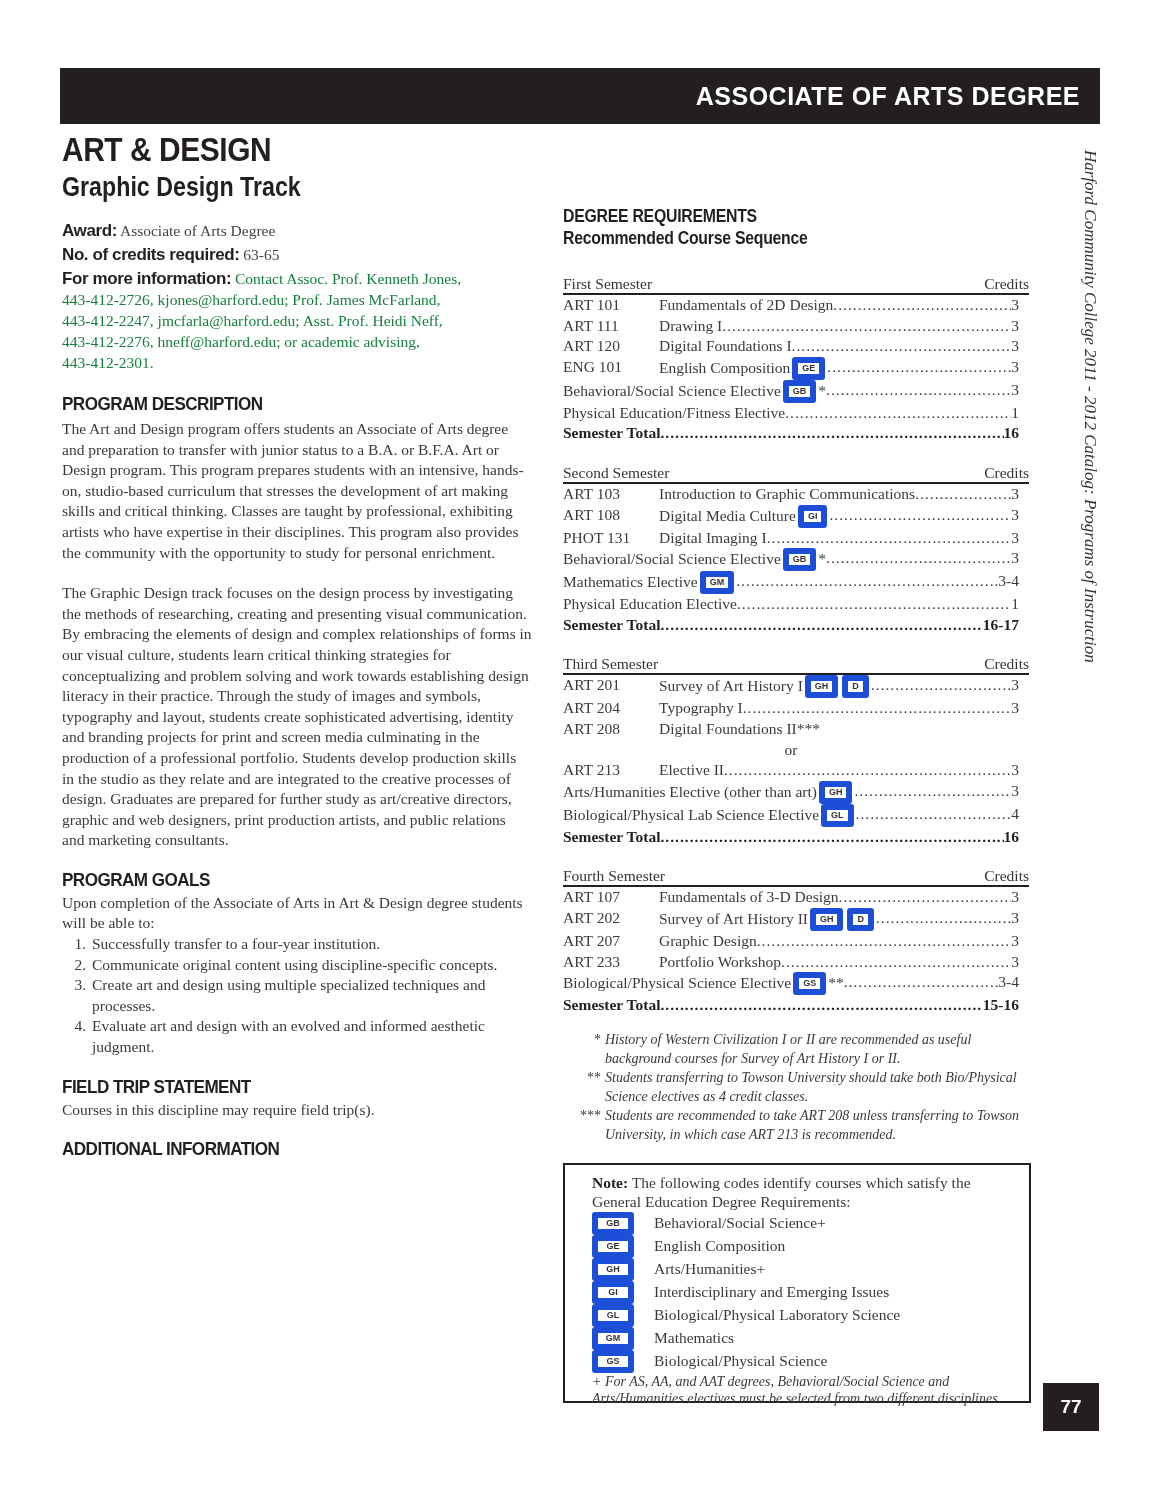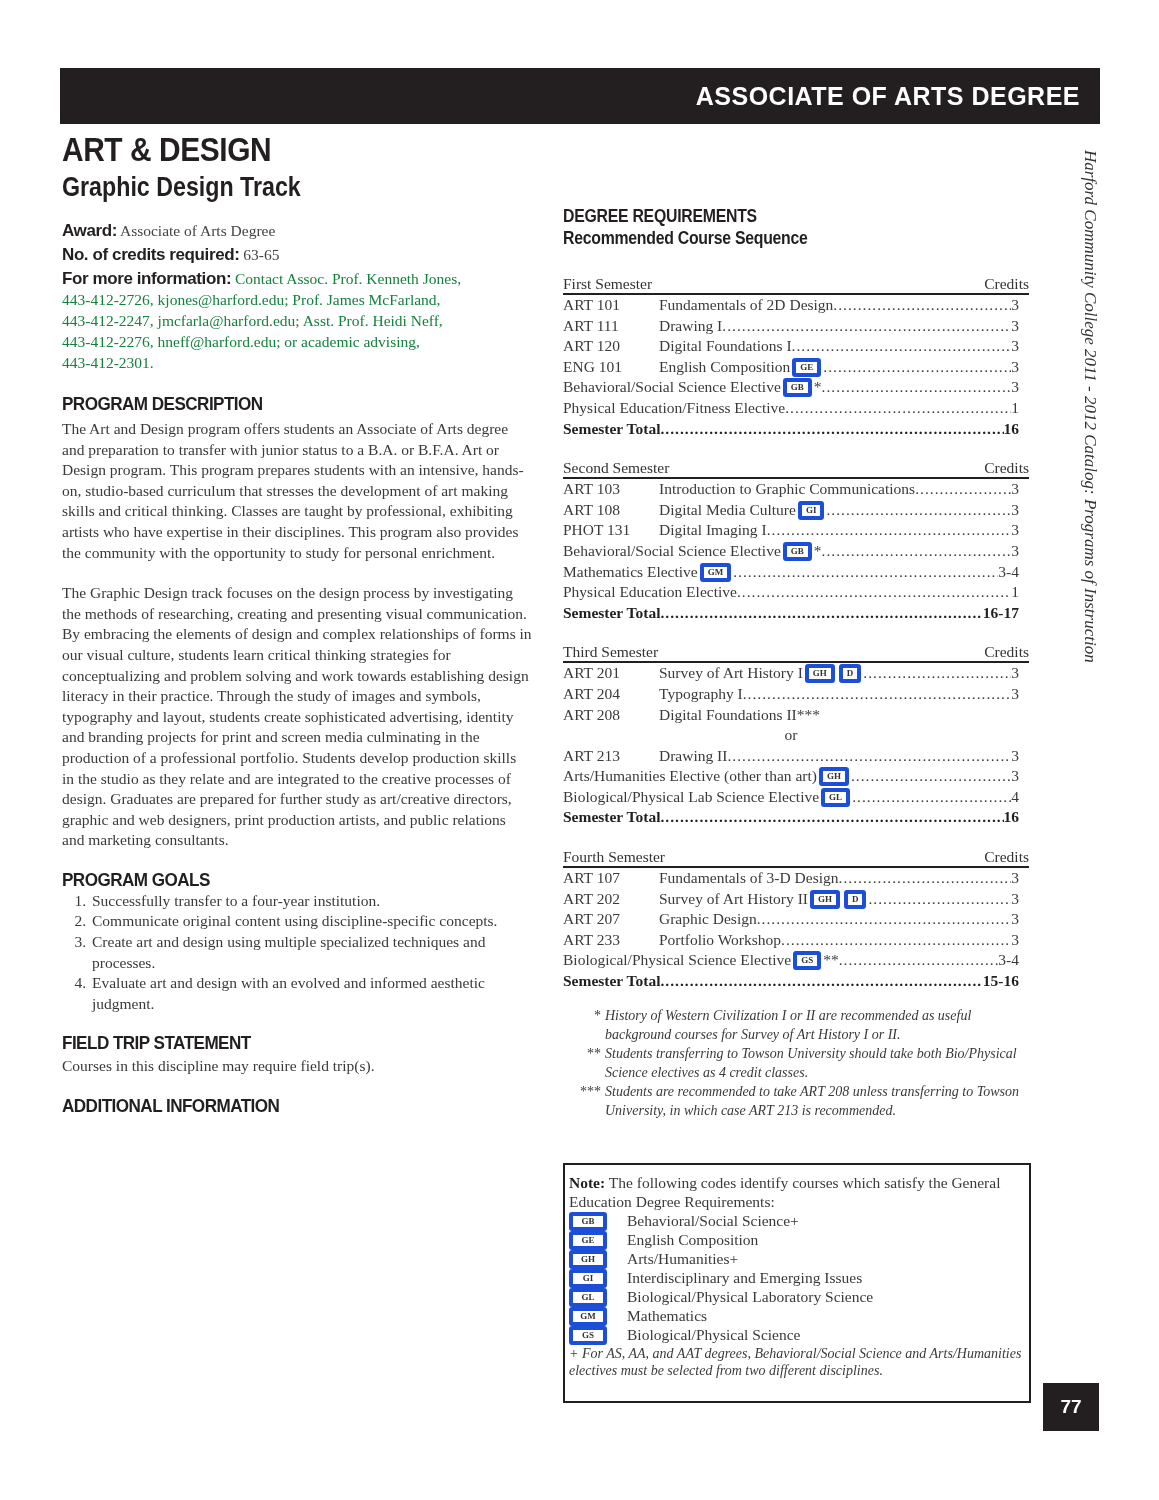--- a/index.html
+++ b/index.html
@@ -70,30 +70,30 @@
   }
   .row { display: flex; font-size: 15.5px; line-height: 20.6px; color: #3a3a3a; width: 456px; }
   .row .code { width: 96px; flex: none; }
   .row .title { flex: none; white-space: nowrap; }
   .row .dots { flex: 1; overflow: hidden; white-space: nowrap; letter-spacing: 1px; }
   .row .dots::after { content: "................................................................................................................................"; }
   .row .cr { flex: none; }
   .row.total { font-weight: bold; color: #231f20; }
   .row.or { justify-content: center; }
   .badge {
-    display: inline-block; border: 4px solid #1d4ed8; border-radius: 3px;
-    font-family: Liberation Serif, serif; font-weight: bold; font-size: 9px;
+    display: inline-block; border: 6px solid #1d4ed8; border-radius: 3px;
+    font-family: Liberation Sans, sans-serif; font-weight: bold; font-size: 9px;
     line-height: 11px; padding: 0 4px; margin: 0 2px; vertical-align: 2px; color: #333;
   }
   .footnotes { font-style: italic; font-size: 14px; line-height: 19px; color: #3a3a3a; margin-top: 14px; }
   .fn { display: flex; }
   .fn .mark { width: 38px; text-align: right; flex: none; padding-right: 4px; font-style: normal; }
   .note-box {
     position: absolute; left: 563px; top: 1163px; width: 468px; height: 240px;
-    border: 2px solid #231f20; box-sizing: border-box; padding: 9px 4px;
+    border: 2px solid #231f20; box-sizing: border-box; padding: 9px 27px;
     font-size: 15.5px; line-height: 18.8px; color: #3a3a3a;
   }
   .note-box b { color: #231f20; }
   .code-row { display: flex; align-items: center; }
   .code-row .badge { width: 26px; text-align: center; margin: 0 20px 0 0; padding: 0 2px; }
   .note-foot { font-style: italic; font-size: 14px; line-height: 17px; }
 </style>
 </head>
 <body>
 
@@ -122,20 +122,21 @@
     <span class="meta-italic">443-412-2247, jmcfarla@harford.edu; Asst. Prof. Heidi Neff,</span><br>
     <span class="meta-italic">443-412-2276, hneff@harford.edu; or academic advising,</span><br>
     <span class="meta-italic">443-412-2301.</span>
   </div>
 
   <h3 class="sec-head" style="margin-top:20px">PROGRAM DESCRIPTION</h3>
   <p class="body-text" style="margin-top:4px">The Art and Design program offers students an Associate of Arts degree and preparation to transfer with junior status to a B.A. or B.F.A. Art or Design program. This program prepares students with an intensive, hands-on, studio-based curriculum that stresses the development of art making skills and critical thinking. Classes are taught by professional, exhibiting artists who have expertise in their disciplines. This program also provides the community with the opportunity to study for personal enrichment.</p>
   <p class="body-text" style="margin-top:20px">The Graphic Design track focuses on the design process by investigating the methods of researching, creating and presenting visual communication. By embracing the elements of design and complex relationships of forms in our visual culture, students learn critical thinking strategies for conceptualizing and problem solving and work towards establishing design literacy in their practice. Through the study of images and symbols, typography and layout, students create sophisticated advertising, identity and branding projects for print and screen media culminating in the production of a professional portfolio. Students develop production skills in the studio as they relate and are integrated to the creative processes of design. Graduates are prepared for further study as art/creative directors, graphic and web designers, print production artists, and public relations and marketing consultants.</p>
 
   <h3 class="sec-head" style="margin-top:18px">PROGRAM GOALS</h3>
+  <p class="body-text" style="margin-top:2px">Upon completion of the Associate of Arts in Art &amp; Design degree students will be able to:</p>
   <ol class="goals">
     <li>Successfully transfer to a four-year institution.</li>
     <li>Communicate original content using discipline-specific concepts.</li>
     <li>Create art and design using multiple specialized techniques and processes.</li>
     <li>Evaluate art and design with an evolved and informed aesthetic judgment.</li>
   </ol>
 
   <h3 class="sec-head" style="margin-top:18px">FIELD TRIP STATEMENT</h3>
   <p class="body-text" style="margin-top:2px">Courses in this discipline may require field trip(s).</p>
 
@@ -252,21 +253,21 @@
           <span class="dots"></span>
           <span class="cr">3</span>
         </div>
         <div class="row">
           <span class="code">ART  208</span>
           <span class="title"><span>Digital Foundations II***</span><span></span></span>
         </div>
         <div class="row or">or</div>
         <div class="row">
           <span class="code">ART 213</span>
-          <span class="title"><span>Drawing II</span><span></span></span>
+          <span class="title"><span>Elective II</span><span></span></span>
           <span class="dots"></span>
           <span class="cr">3</span>
         </div>
         <div class="row">
           <span class="title"><span>Arts/Humanities Elective (other than art)</span><span class="badge">GH</span><span></span></span>
           <span class="dots"></span>
           <span class="cr">3</span>
         </div>
         <div class="row">
           <span class="title"><span>Biological/Physical Lab Science Elective</span><span class="badge">GL</span><span></span></span>

